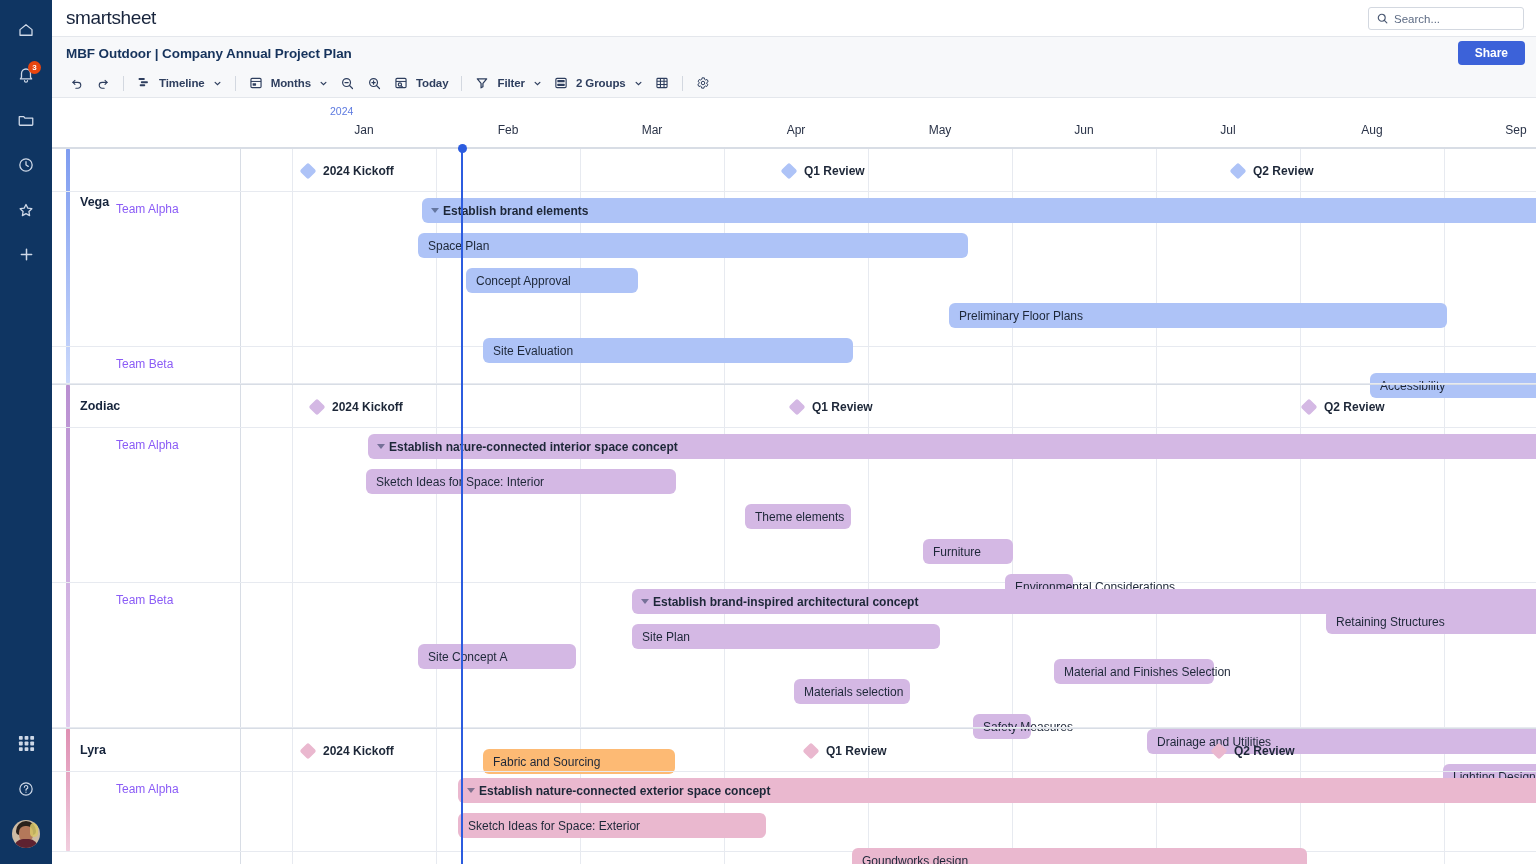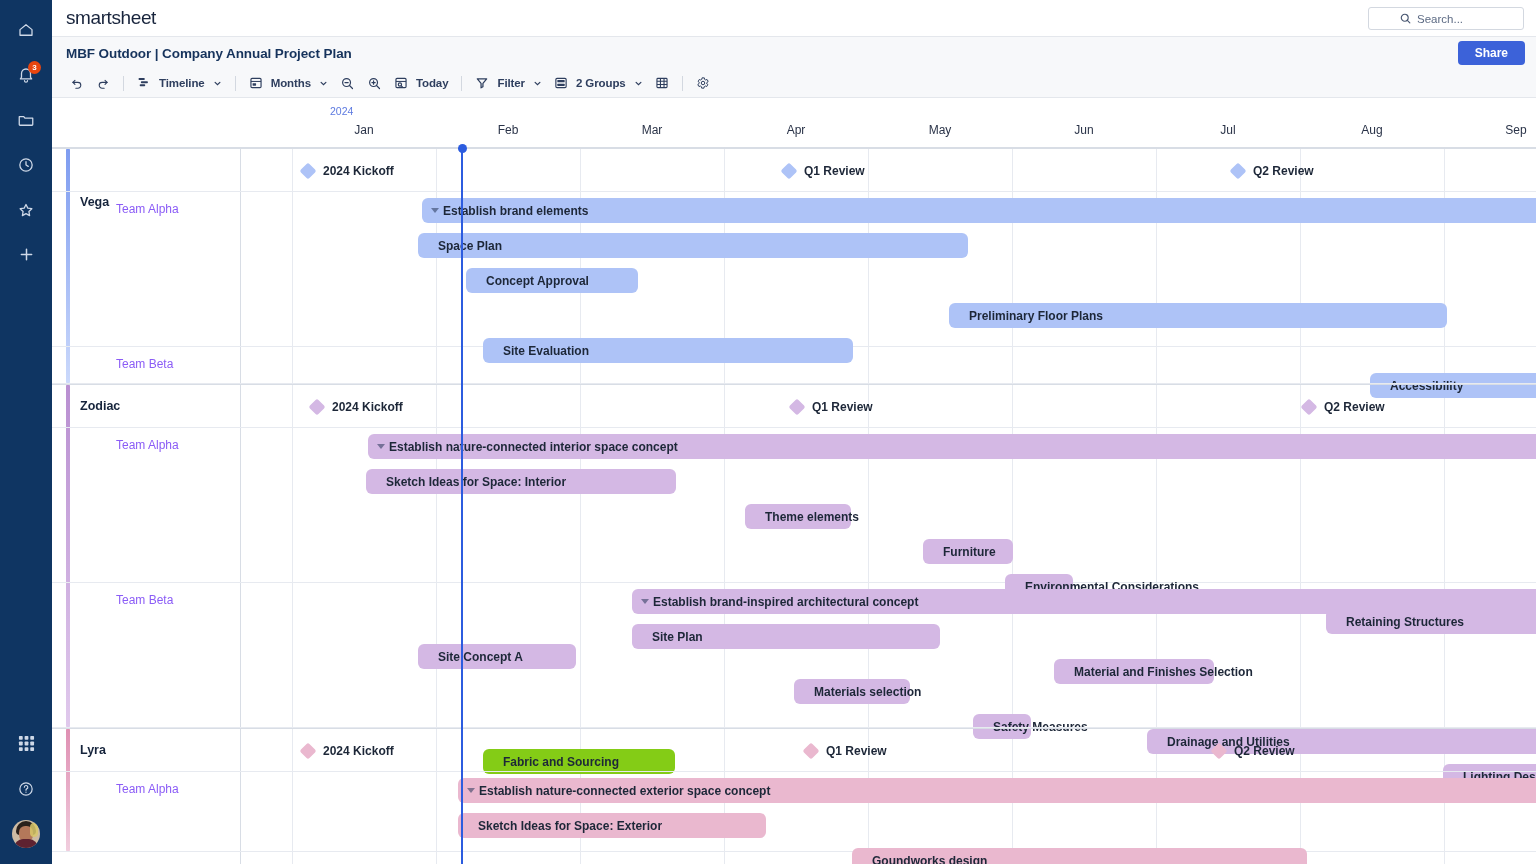--- a/index.html
+++ b/index.html
@@ -61,21 +61,21 @@
   }
   #logo {
     margin-left: 14px;
     font-size: 19px; letter-spacing: -0.4px;
     color: #18243c; font-weight: 400;
   }
   #search-wrap {
     position: absolute; right: 12px; top: 7px;
     width: 156px; height: 23px;
     border: 1px solid #d3d8e0; border-radius: 3px;
-    display: flex; align-items: center; background: #fff; padding-left: 23px;
+    display: flex; align-items: center; background: #fff;
   }
   #search-wrap svg { margin: 0 5px 0 7px; flex: none; }
   #search-input {
     border: none; outline: none; background: transparent;
     font-family: "Liberation Sans", sans-serif;
     font-size: 11.5px; color: #3d4a63; width: 110px;
   }
   #search-input::placeholder { color: #5d6b84; }
 
   
@@ -185,21 +185,21 @@
     color: #1d2738; white-space: nowrap;
   }
 
   
   .bar {
     position: absolute; height: 25px; border-radius: 6px;
     display: flex; align-items: center; overflow: visible;
   }
   .bar-txt {
     font-size: 12px; color: #1d2738; white-space: nowrap;
-    padding-left: 20px; font-weight: 700;
+    padding-left: 10px; font-weight: 400;
   }
   .bar.parent .bar-txt { font-weight: bold; padding-left: 4px; }
   .caret {
     margin-left: 9px; flex: none; width: 0; height: 0;
     border-left: 4.5px solid transparent;
     border-right: 4.5px solid transparent;
     border-top: 5px solid rgba(40,55,90,0.55);
   }
 
   
@@ -533,21 +533,21 @@
               </div>
               <div class="bar" style="left: 366px; width: 158px; top: 216px; background: rgb(212, 184, 228);">
                 <span class="bar-txt">Site Concept A</span>
               </div>
               <div class="bar" style="left: 742px; width: 116px; top: 251px; background: rgb(212, 184, 228);">
                 <span class="bar-txt">Materials selection</span>
               </div>
               <div class="bar" style="left: 921px; width: 58px; top: 286px; background: rgb(212, 184, 228);">
                 <span class="bar-txt">Safety Measures</span>
               </div>
-              <div class="bar" style="left: 431px; width: 192px; top: 321px; background: #84cc16;">
+              <div class="bar" style="left: 431px; width: 192px; top: 321px; background: #fdba74;">
                 <span class="bar-txt">Fabric and Sourcing</span>
               </div>
             </div>
             <div class="sub-row" style="top: 199px; height: 145px;">
               <div class="rowname sub">Team Beta</div>
               <div class="bar parent" style="left: 580px; width: 956px; top: 6px; background: rgb(212, 184, 228);">
                 <span class="caret"></span>
                 <span class="bar-txt">Establish brand-inspired architectural concept</span>
               </div>
               <div class="bar" style="left: 580px; width: 308px; top: 41px; background: rgb(212, 184, 228);">

